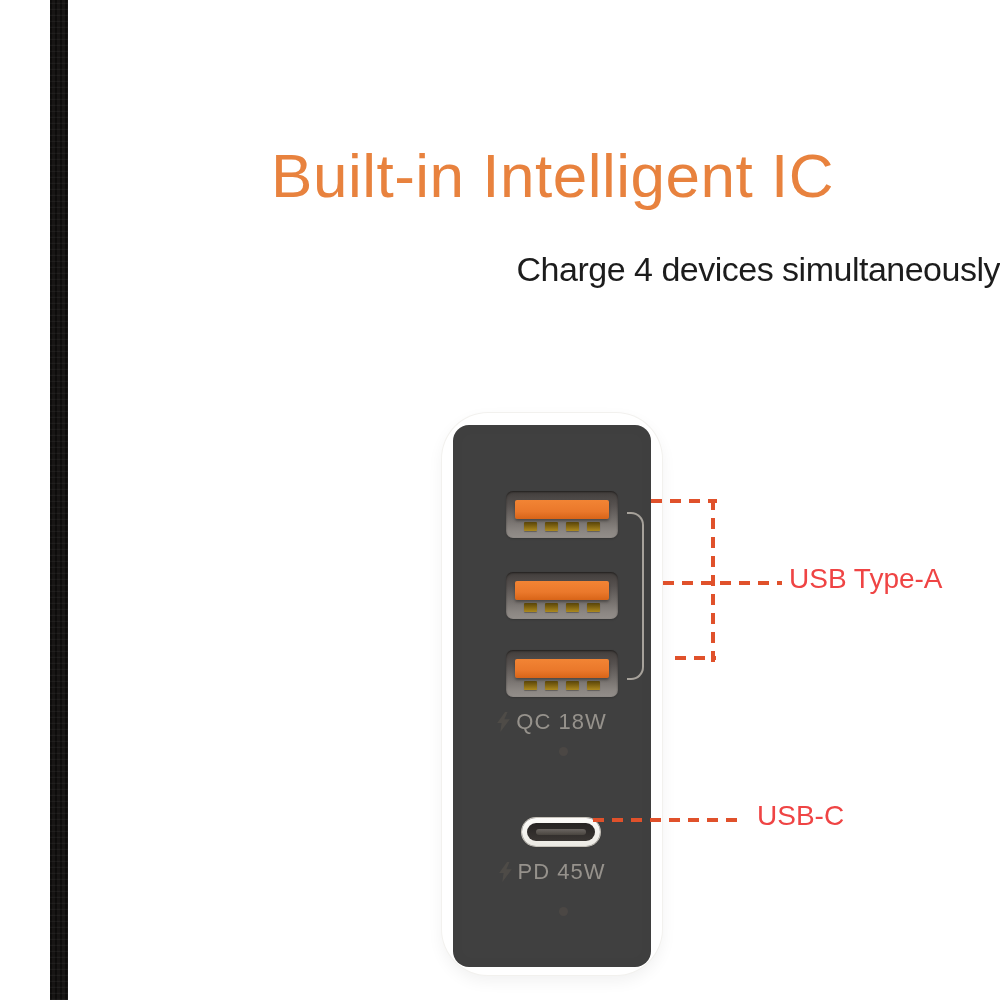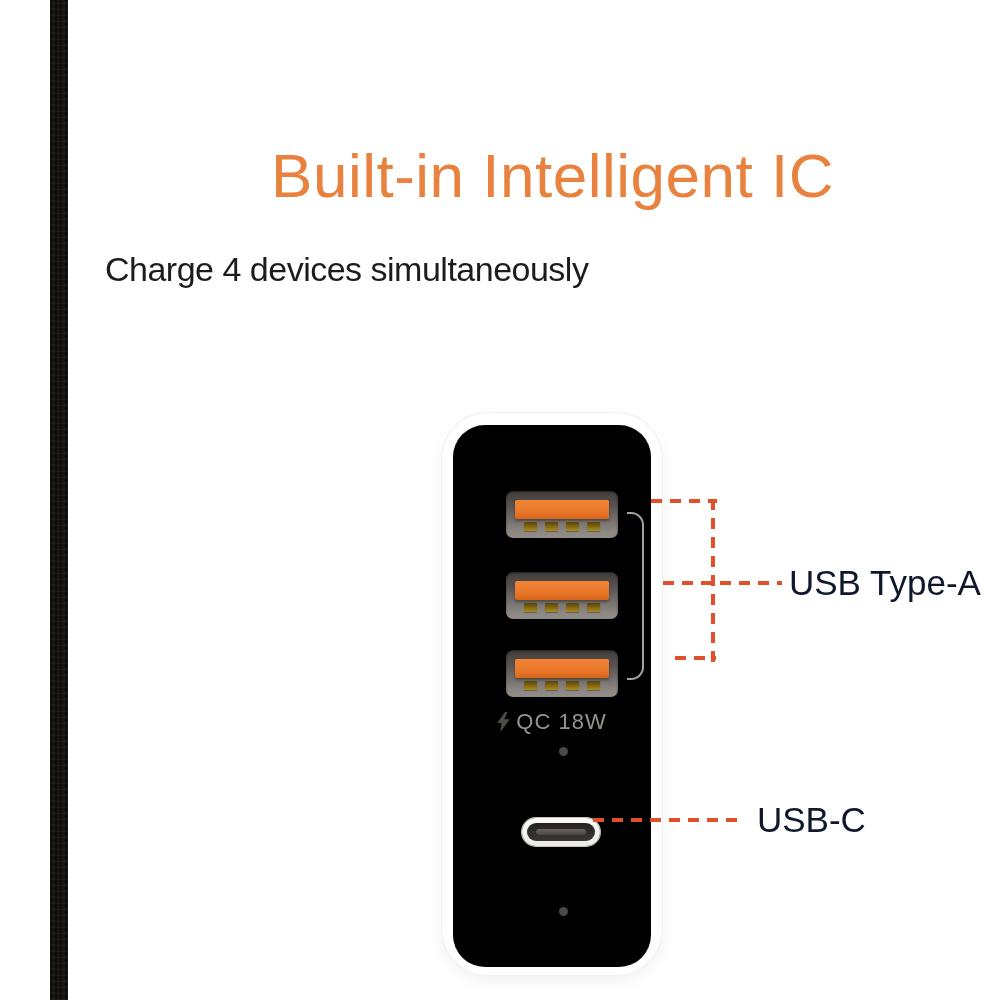--- a/index.html
+++ b/index.html
@@ -15,32 +15,32 @@
       repeating-linear-gradient(0deg, rgba(255,255,255,0.07) 0px, rgba(255,255,255,0.02) 1px, transparent 2px, transparent 6px),
       repeating-linear-gradient(90deg, rgba(0,0,0,0.45) 0 2px, transparent 2px 5px);
   }
   .title{
     position:absolute;left:105px;right:0;top:141px;margin:4px;
     text-align:center;font-size:62px;font-weight:400;line-height:1;
     letter-spacing:0.5px;color:#E8823E;
   }
   .subtitle{
     position:absolute;left:105px;right:0;top:252px;margin:0;
-    text-align:left;font-size:34px;font-weight:400;line-height:1;
+    text-align:right;font-size:34px;font-weight:400;line-height:1;
     letter-spacing:-0.5px;color:#1C1C1C;
   }
   
   .charger-shell{
     position:absolute;left:442px;top:413px;width:220px;height:562px;
     background:#ffffff;border-radius:46px;
     box-shadow:0 0 0 1px #F2F1EE, 0 6px 16px rgba(0,0,0,0.06);
   }
   .charger-face{
     position:absolute;left:11px;top:12px;right:11px;bottom:8px;
-    background:#000000;border-radius:32px;
+    background:#404040;border-radius:16px;
     box-shadow:inset 0 0 14px rgba(0,0,0,0.04);
   }
   .usb-a-port{
     position:absolute;left:53px;width:112px;height:47px;border-radius:7px;
     background:linear-gradient(180deg,#413D3B 0%,#575250 30%,#6E6966 55%,#8B8682 85%,#938E8A 100%);
     box-shadow:inset 0 1px 2px rgba(0,0,0,0.5), 0 1px 2px rgba(0,0,0,0.18);
   }
   .port-1{top:66px}.port-2{top:147px}.port-3{top:225px}
   .tongue{
     position:absolute;left:9px;right:9px;top:9px;height:19px;border-radius:2px;
@@ -93,21 +93,21 @@
   .dash-v{
     position:absolute;width:4px;
     background:repeating-linear-gradient(180deg,#E0512B 0 11px, transparent 11px 19px);
   }
   .dash-typea-top{left:651px;top:499px;width:66px;}
   .dash-typea-vert{left:711px;top:499px;height:163px;}
   .dash-typea-mid{left:663px;top:581px;width:119px;}
   .dash-typea-bot{left:675px;top:656px;width:41px;}
   .dash-usbc{left:593px;top:818px;width:151px;}
   .callout-label{
-    position:absolute;font-size:35px;line-height:1;color:#0f172a;letter-spacing:0;
+    position:absolute;font-size:28px;line-height:1;color:#ef4444;letter-spacing:0;
   }
   .label-typea{left:789px;top:565px;}
   .label-usbc{left:749px;top:802px;margin-left:8px;}
 </style>
 </head>
 <body>
 
 <div class="stage">
 
   <div class="film-strip"></div>
@@ -158,20 +158,26 @@
       </div>
 
       <div class="led led-1"></div>
 
       <div class="usb-c-port">
         <div class="usb-c-inner">
           <div class="usb-c-slot"></div>
         </div>
       </div>
 
+      <div class="port-caption caption-pd">
+        <svg class="bolt" width="13" height="20" viewBox="0 0 12 19">
+          <polygon points="7.5,0 0,10.5 4.2,10.5 3,19 12,7 6.8,7 9.8,0" fill="#4E4B47"></polygon>
+        </svg>
+        <span>PD 45W</span>
+      </div>
 
       <div class="led led-2"></div>
 
     </div>
   </div>
 
   <div class="dash-h dash-typea-top"></div>
   <div class="dash-v dash-typea-vert"></div>
   <div class="dash-h dash-typea-mid"></div>
   <div class="dash-h dash-typea-bot"></div>

